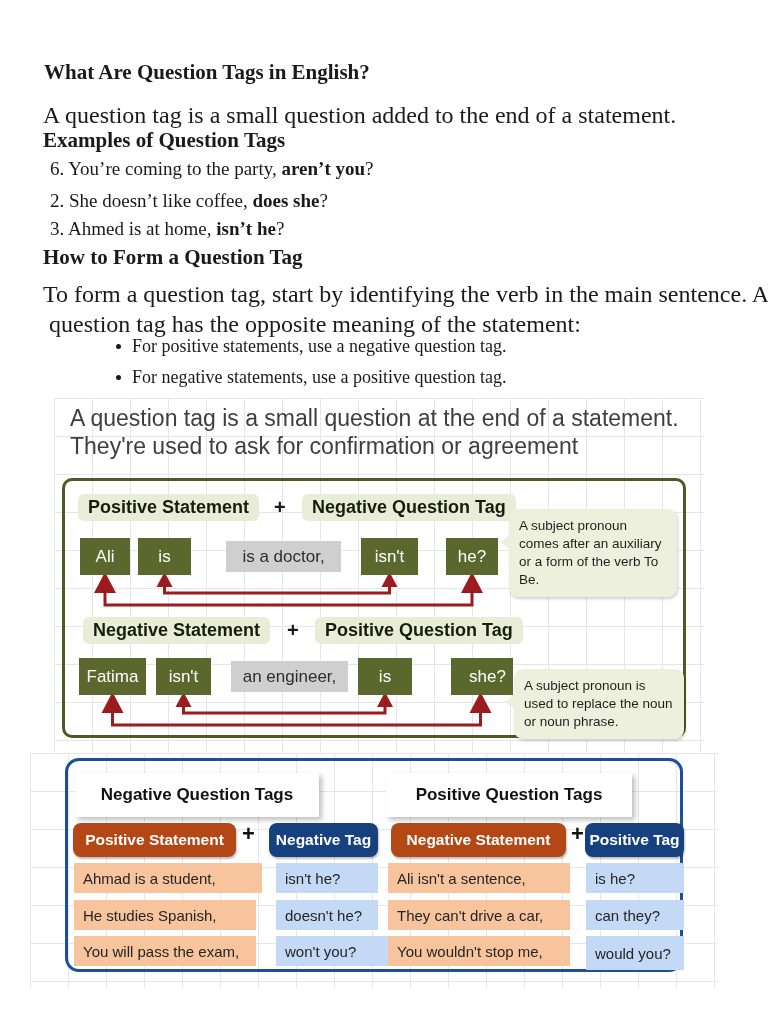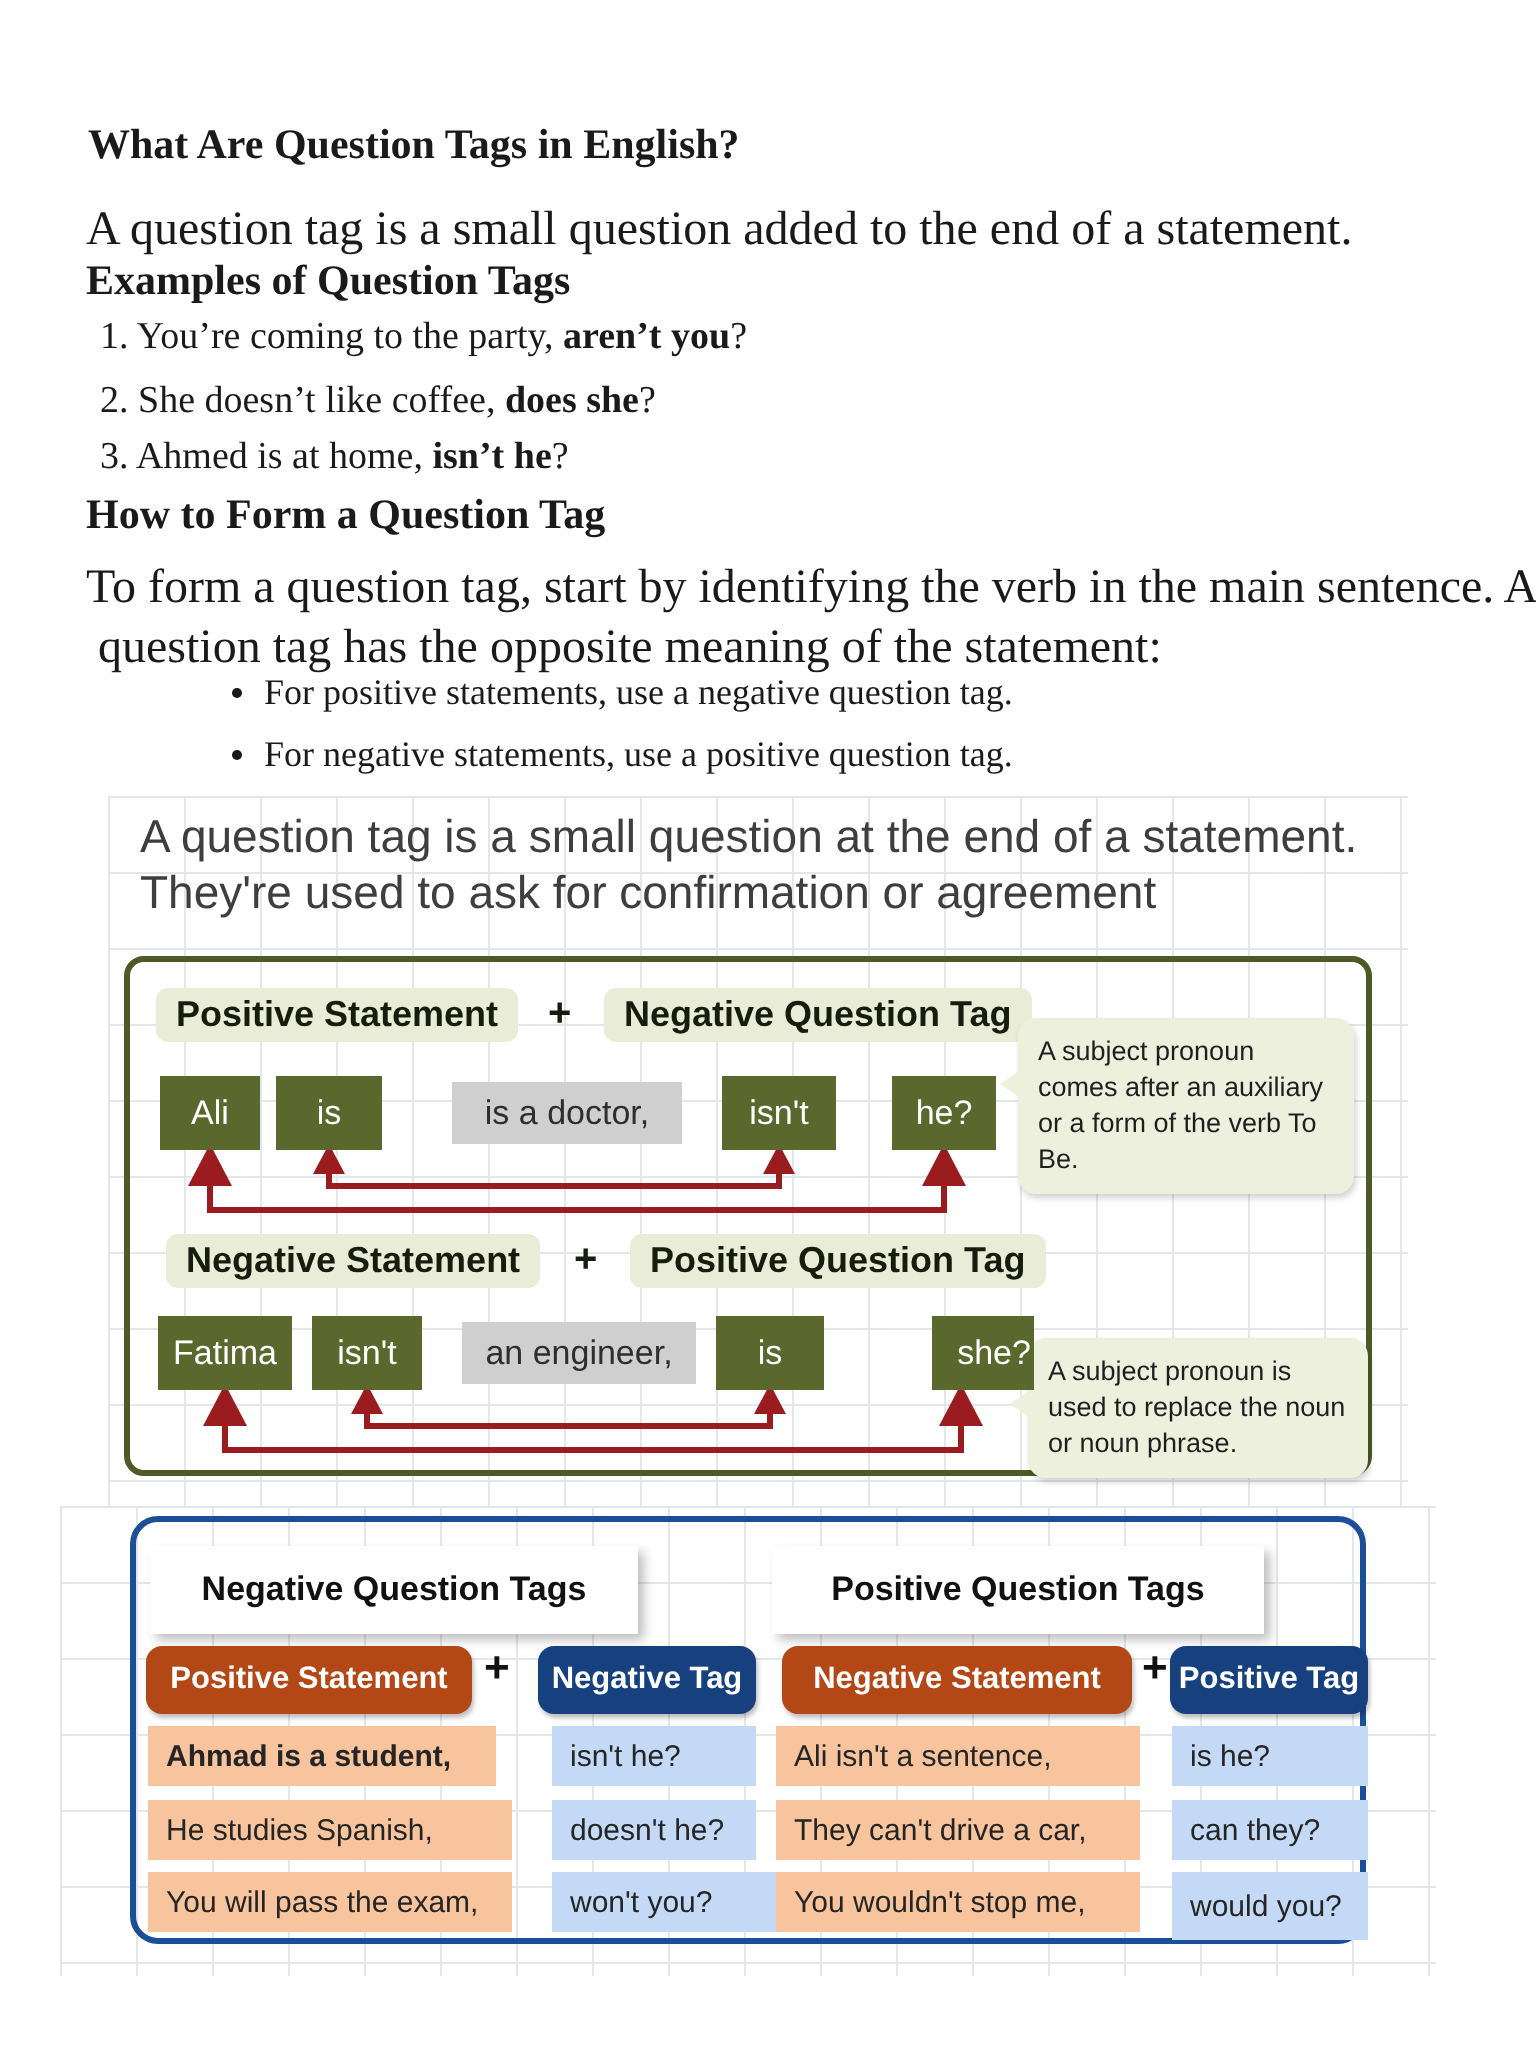--- a/index.html
+++ b/index.html
@@ -83,21 +83,21 @@
 </head>
 <body>
 
 <div class="abs doc-h" style="left:44px; top:60px;">What Are Question Tags in English?</div>
 
 <div class="abs doc-p" style="left:43px; top:102px;">A question tag is a small question added to the end of a statement.</div>
 
 <div class="abs doc-h" style="left:43px; top:128px;">Examples of Question Tags</div>
 
 <div class="abs doc-li" style="left:50px; top:158px;">
-  <span>1. You’re coming to the party, </span><b>aren’t you</b><span>?</span>
+  <span>6. You’re coming to the party, </span><b>aren’t you</b><span>?</span>
 </div>
 <div class="abs doc-li" style="left:50px; top:190px;">
   <span>2. She doesn’t like coffee, </span><b>does she</b><span>?</span>
 </div>
 <div class="abs doc-li" style="left:50px; top:218px;">
   <span>3. Ahmed is at home, </span><b>isn’t he</b><span>?</span>
 </div>
 
 <div class="abs doc-h" style="left:43px; top:245px;">How to Form a Question Tag</div>
 
@@ -150,39 +150,39 @@
     <div class="abs glabel" style="left:18px; top:136px;">Negative Statement</div>
     <div class="abs gplus" style="left:222px; top:138px;">+</div>
     <div class="abs glabel" style="left:250px; top:136px;">Positive Question Tag</div>
 
     <div class="abs gcallout" style="left:449px; top:144px; width:170px;margin-top:44px;">A subject pronoun is used to replace the noun or noun phrase.</div>
 
     <div class="abs gword" style="left:14px; top:177px; width:67px; height:37px;">Fatima</div>
     <div class="abs gword" style="left:91px; top:177px; width:55px; height:37px;">isn't</div>
     <div class="abs gword-gray" style="left:166px; top:180px; width:117px; height:31px;">an engineer,</div>
     <div class="abs gword" style="left:293px; top:177px; width:54px; height:37px;">is</div>
-    <div class="abs gword" style="left:401px; top:177px; width:51px; height:37px;padding-left:11px;">she?</div>
+    <div class="abs gword" style="left:386px; top:177px; width:62px; height:37px;padding-left:11px;">she?</div>
   </div>
 </div>
 
 <div class="abs grid-bg" style="left:30px; top:753px; width:688px; height:235px;">
 
   <div class="abs blue-box" style="left:35px; top:5px; width:618px; height:214px;">
 
     <div class="abs bcard" style="left:318px; top:12px; width:246px; height:44px;">Positive Question Tags</div>
     <div class="abs bcard" style="left:7px; top:12px; width:244px; height:44px;">Negative Question Tags</div>
 
     <div class="abs bpill bpill-rust" style="left:5px; top:62px; width:163px; height:34px;">Positive Statement</div>
     <div class="abs bplus" style="left:174px; top:60px;">+</div>
     <div class="abs bpill bpill-navy" style="left:201px; top:62px; width:109px; height:34px;">Negative Tag</div>
     <div class="abs bpill bpill-rust" style="left:323px; top:62px; width:175px; height:34px;">Negative Statement</div>
     <div class="abs bplus" style="left:503px; top:60px;">+</div>
     <div class="abs bpill bpill-navy" style="left:517px; top:62px; width:99px; height:34px;">Positive Tag</div>
 
-    <div class="abs bcell cell-peach" style="left:6px; top:102px; width:174px; height:30px;font-weight:bold;">Ahmad is a student,</div>
+    <div class="abs bcell cell-peach" style="left:6px; top:102px; width:188px; height:30px;">Ahmad is a student,</div>
     <div class="abs bcell cell-blue" style="left:208px; top:102px; width:102px; height:30px;">isn't he?</div>
     <div class="abs bcell cell-peach" style="left:320px; top:102px; width:182px; height:30px;">Ali isn't a sentence,</div>
     <div class="abs bcell cell-blue" style="left:518px; top:102px; width:98px; height:30px;">is he?</div>
 
     <div class="abs bcell cell-peach" style="left:6px; top:139px; width:182px; height:30px;">He studies Spanish,</div>
     <div class="abs bcell cell-blue" style="left:208px; top:139px; width:102px; height:30px;">doesn't he?</div>
     <div class="abs bcell cell-peach" style="left:320px; top:139px; width:182px; height:30px;">They can't drive a car,</div>
     <div class="abs bcell cell-blue" style="left:518px; top:139px; width:98px; height:30px;">can they?</div>
 
     <div class="abs bcell cell-peach" style="left:6px; top:175px; width:182px; height:30px;">You will pass the exam,</div>

